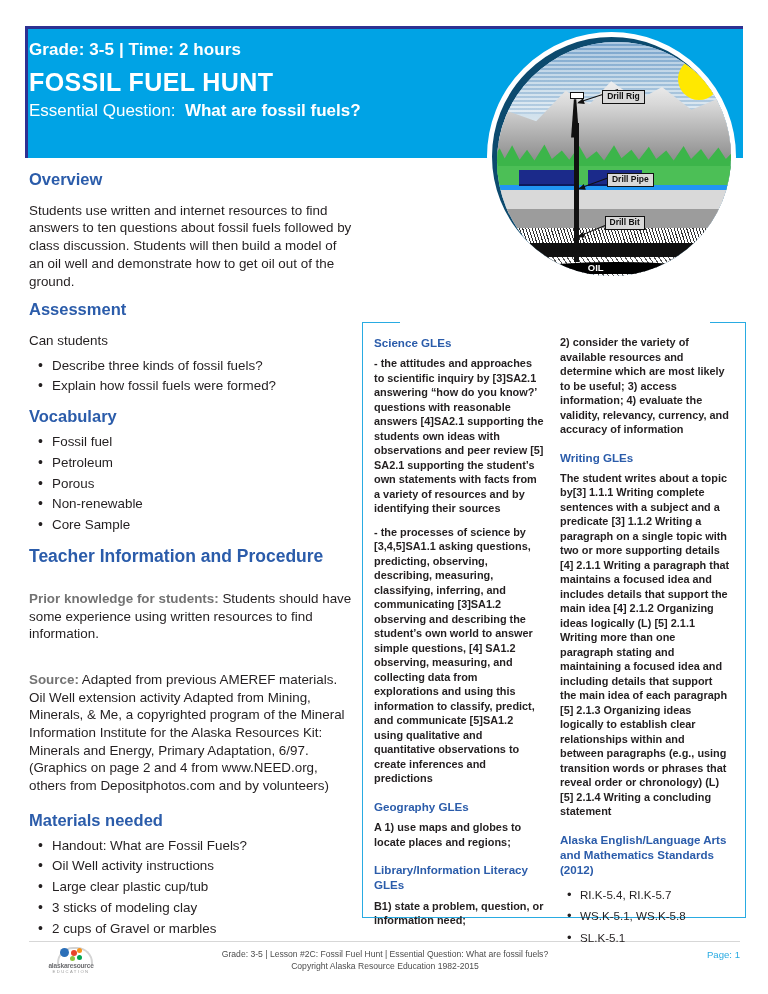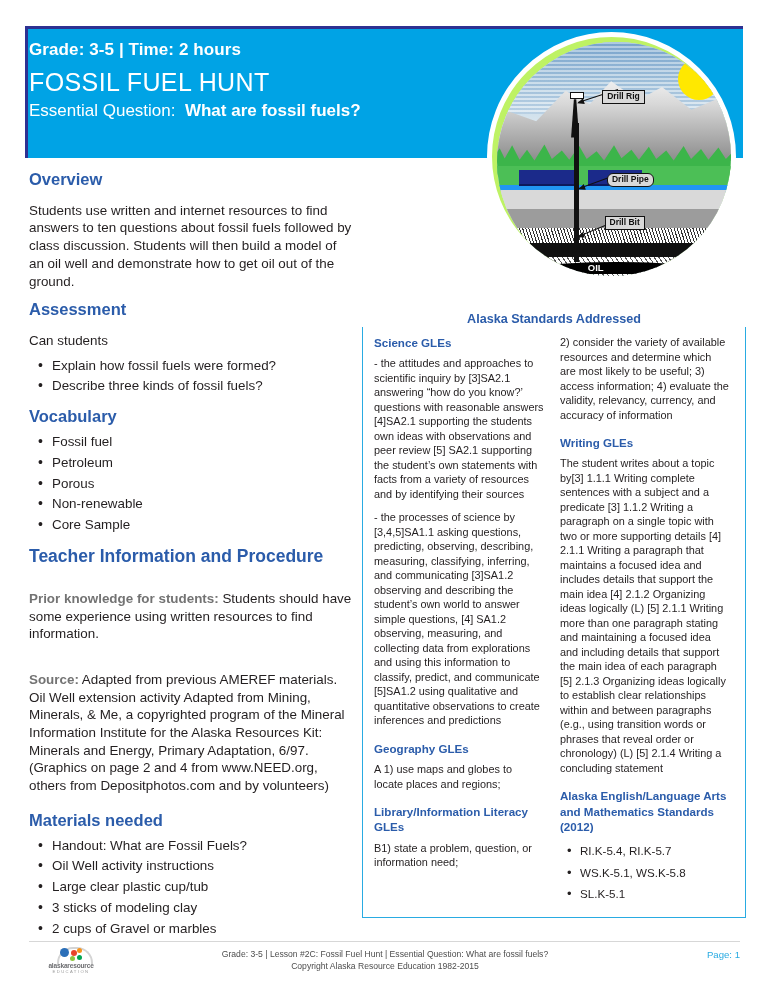--- a/index.html
+++ b/index.html
@@ -45,41 +45,41 @@
   }
   .hdr-grade {
     font-size: 17px;
     font-weight: 700;
     letter-spacing: .1px;
     margin-bottom: 8px;
     white-space: nowrap;
   }
   .hdr-title {
     font-size: 25px;
-    font-weight: normal;
+    font-weight: bold;
     letter-spacing: .4px;
     margin-bottom: 4px;
     white-space: nowrap;
   }
   .hdr-eq {
     font-size: 17px;
     font-weight: 400;
     white-space: nowrap;
   }
   .hdr-eq b { font-weight: bold; }
 
   
   .illus {
     position: absolute;
     left: 487px;
     top: 32px;
     width: 249px;
     height: 249px;
     border-radius: 50%;
-    background: #bef264;
+    background: #0c4a6e;
     overflow: hidden;
     z-index: 8;
     box-sizing: border-box;
     border: 5px solid #ffffff;
   }
   .illus-inner {
     position: absolute;
     left: 5px; top: 5px;
     width: 239px; height: 239px;
     border-radius: 50%;
@@ -186,21 +186,21 @@
     font-family: "Liberation Sans", sans-serif;
     font-size: 8.5px;
     font-weight: bold;
     color: #111;
     padding: 1px 4px;
     white-space: nowrap;
     z-index: 9;
     line-height: 1.15;
   }
   .lbl-rig  { left: 44%; top: 20%; }
-  .lbl-pipe { left: 46%; top: 55%; border-radius: 6px; }
+  .lbl-pipe { left: 46%; top: 55%; }
   .lbl-bit  { left: 45%; top: 73%; }
   .arrow {
     position: absolute;
     z-index: 9;
     border-top: 1.4px solid #111;
     transform-origin: left center;
   }
   .a-rig  { left: 34%; top: 25%; width: 42px; transform: rotate(-18deg); }
   .a-pipe { left: 34.5%; top: 61%; width: 40px; transform: rotate(-20deg); }
   .a-bit  { left: 34%; top: 81%; width: 38px; transform: rotate(-22deg); }
@@ -325,20 +325,21 @@
     font-weight: bold;
     margin: 0 0 6px 0;
     line-height: 1.32;
   }
   h3.std-h.sp { margin-top: 13px; }
   p.std-p {
     font-size: 10.9px;
     line-height: 1.33;
     margin: 0 0 9px 0;
     color: #231f20;
+    font-weight: bold;
   }
   ul.std-bul {
     list-style: none; margin: 6px 0 0 0; padding: 0;
   }
   ul.std-bul li {
     font-size: 11.6px;
     line-height: 1.85;
     position: relative;
     padding-left: 20px;
     color: #231f20;
@@ -444,22 +445,22 @@
   </div>
 
   <div class="left-col">
 
     <h2 class="section">Overview</h2>
     <p class="body">Students use written and internet resources to find answers to ten questions about fossil fuels followed by class discussion. Students will then build a model of an oil well and demonstrate how to get oil out of the ground.</p>
 
     <h2 class="section">Assessment</h2>
     <p class="body tight">Can students</p>
     <ul class="bul">
+      <li>Describe three kinds of fossil fuels?</li>
       <li>Explain how fossil fuels were formed?</li>
-      <li>Describe three kinds of fossil fuels?</li>
     </ul>
 
     <h2 class="section">Vocabulary</h2>
     <ul class="bul">
       <li>Fossil fuel</li>
       <li>Petroleum</li>
       <li>Porous</li>
       <li>Non-renewable</li>
       <li>Core Sample</li>
     </ul>
@@ -477,21 +478,20 @@
       <li>Handout: What are Fossil Fuels?</li>
       <li>Oil Well activity instructions</li>
       <li>Large clear plastic cup/tub</li>
       <li>3 sticks of modeling clay</li>
       <li>2 cups of Gravel or marbles</li>
     </ul>
   </div>
 
   <div class="std-box"></div>
   <div class="std-box-mask"></div>
-  <div class="std-title">Alaska Standards Addressed</div>
 
   <div class="std-cols">
     <div class="std-col">
       <h3 class="std-h">Science GLEs</h3>
       <p class="std-p">- the attitudes and approaches to scientific inquiry by [3]SA2.1 answering “how do you know?’ questions with reasonable answers [4]SA2.1 supporting the students own ideas with observations and peer review [5] SA2.1 supporting the student’s own statements with facts from a variety of resources and by identifying their sources</p>
       <p class="std-p">- the processes of science by [3,4,5]SA1.1 asking questions, predicting, observing, describing, measuring, classifying, inferring, and communicating [3]SA1.2 observing and describing the student’s own world to answer simple questions,  [4] SA1.2 observing, measuring, and collecting data from explorations and using this information to classify, predict, and communicate [5]SA1.2  using qualitative and quantitative observations to create inferences and predictions</p>
       <h3 class="std-h sp">Geography GLEs</h3>
       <p class="std-p">A 1) use maps and globes to locate places and regions;</p>
       <h3 class="std-h sp">Library/Information Literacy GLEs</h3>
       <p class="std-p">B1) state a problem, question, or information need;</p>

